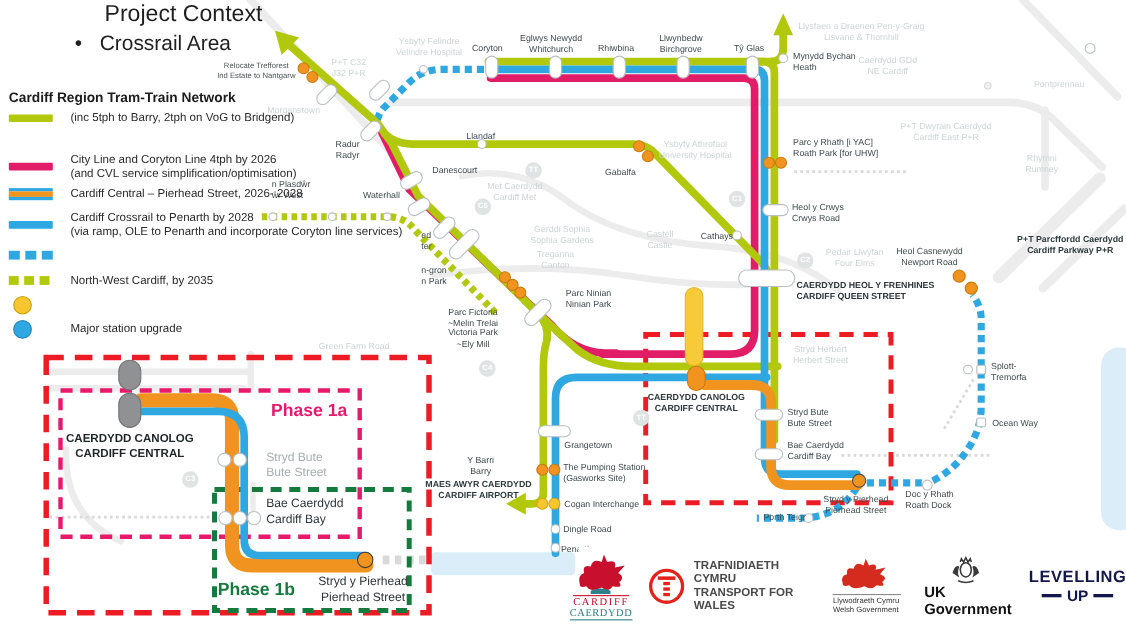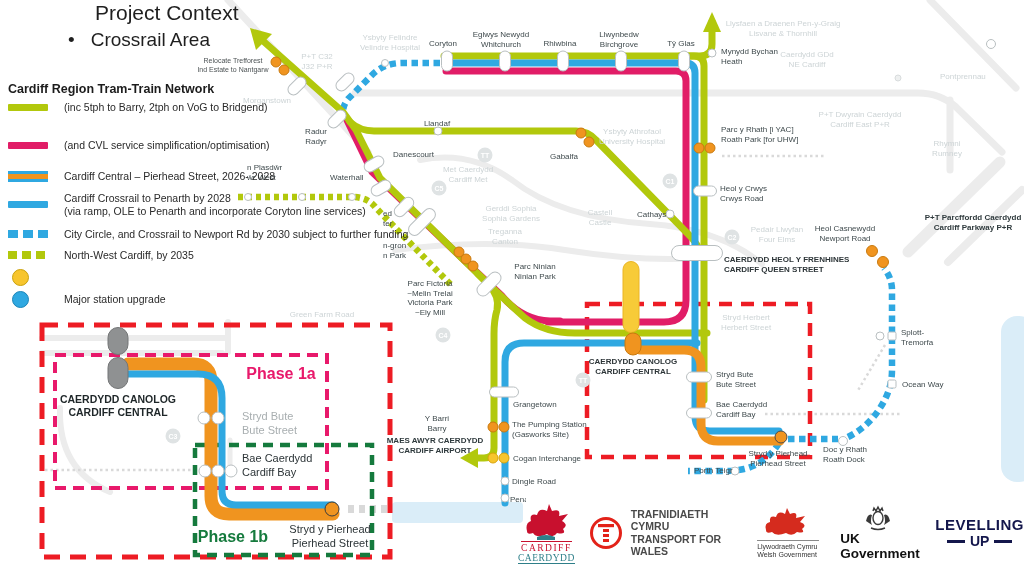--- a/index.html
+++ b/index.html
@@ -459,20 +459,21 @@
         </span>
       <span class="leg-txt">
           <div>(inc 5tph to Barry, 2tph on VoG to Bridgend)</div>
         </span>
     </div>
     <div class="leg-row" style="top:57px">
       <span class="leg-sw">
           <i class="bar pink"></i>
         </span>
       <span class="leg-txt">
+          <div>City  Line and Coryton Line 4tph by 2026</div>
           <div>(and CVL service simplification/optimisation)</div>
         </span>
     </div>
     <div class="leg-row" style="top:88px">
       <span class="leg-sw">
           <span class="sw-cp">
             <i></i>
             <b></b>
             <i></i>
           </span>
@@ -490,23 +491,20 @@
           <div>(via ramp, OLE to Penarth  and incorporate Coryton line services)</div>
         </span>
     </div>
     <div class="leg-row" style="top:146px">
       <span class="leg-sw">
           <span class="sw-dash b">
             <i></i>
             <i></i>
             <i></i>
           </span>
-        </span>
-      <span class="leg-txt">
-          <div>City Circle, and Crossrail to Newport Rd by 2030 subject to further funding</div>
         </span>
     </div>
     <div class="leg-row" style="top:167px">
       <span class="leg-sw">
           <span class="sw-dash g">
             <i></i>
             <i></i>
             <i></i>
           </span>
         </span>

